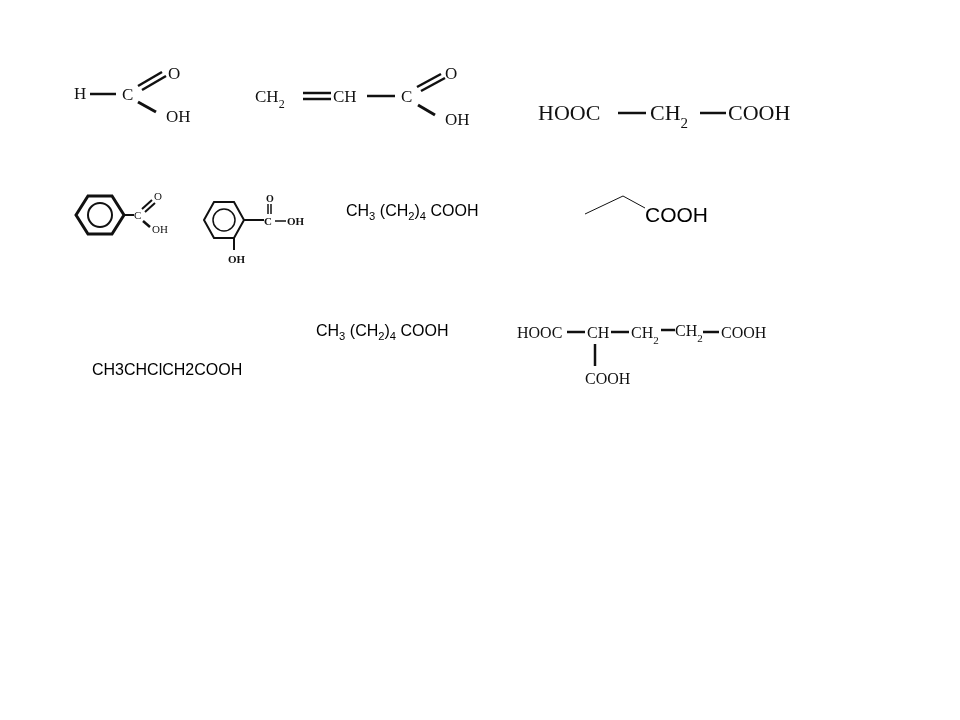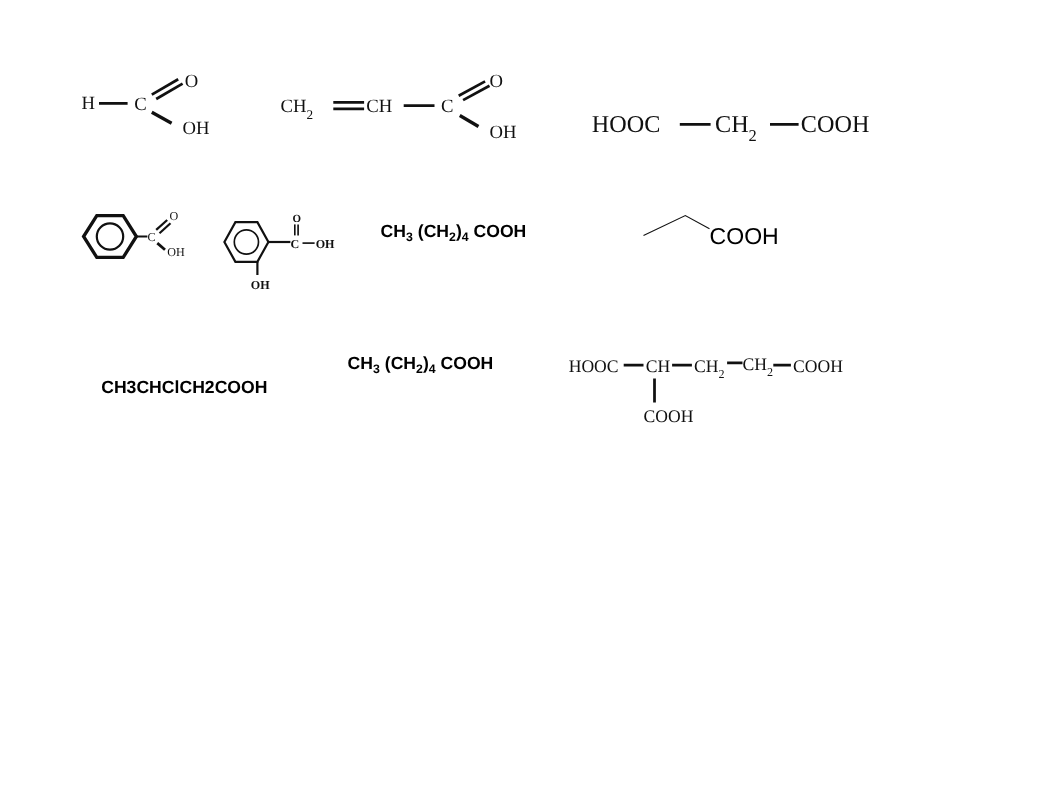--- a/index.html
+++ b/index.html
@@ -1,21 +1,21 @@
 <!DOCTYPE html>
 <html><head>
   <meta charset="utf-8">
   <style>
     html, body { margin: 0; padding: 0; background: #ffffff; }
     body { width: 960px; height: 720px; position: relative; overflow: hidden; }
     .page { position: absolute; left: 0; top: 0; width: 960px; height: 720px; background: #fff; }
     .sans { font-family: "Liberation Sans", "DejaVu Sans", sans-serif; color: #000; }
     .abs { position: absolute; white-space: nowrap; }
     sub { font-size: 70%; vertical-align: -0.35em; line-height: 0; }
-    .bold { font-weight: bold; }
+    .bold { font-weight: normal; }
     svg text { font-family: "Liberation Serif", "DejaVu Serif", serif; fill: #111; }
     svg text.sans { font-family: "Liberation Sans", "DejaVu Sans", sans-serif; fill: #000; }
   </style>
 </head>
 <body>
 
 <div class="page">
 
   <svg class="abs" style="left:70px;top:60px;" width="140" height="70">
     <text x="4" y="39" font-size="17">H</text>
@@ -81,21 +81,21 @@
     <span>CH</span><sub>3</sub>
     <span>(CH</span><sub>2</sub><span>)</span><sub>4</sub>
     <span>COOH</span>
   </div>
 
   <svg class="abs" style="left:583px;top:190px;" width="140" height="40">
     <polyline points="2,24 40,6 62,18" fill="none" stroke="#111" stroke-width="1"></polyline>
     <text class="sans" x="62" y="32" font-size="21">COOH</text>
   </svg>
 
-  <div class="abs sans bold" style="left:92px;top:344px;font-size:16px;">CH3CHClCH2COOH</div>
+  <div class="abs sans bold" style="left:92px;top:361px;font-size:16px;">CH3CHClCH2COOH</div>
 
   <div class="abs sans bold" style="left:316px;top:322px;font-size:16px;">
     <span>CH</span><sub>3</sub>
     <span>(CH</span><sub>2</sub><span>)</span><sub>4</sub>
     <span>COOH</span>
   </div>
 
   <svg class="abs" style="left:515px;top:314px;" width="255" height="80">
     <text x="2" y="24" font-size="16">HOOC</text>
     <line x1="52" y1="18" x2="70" y2="18" stroke="#111" stroke-width="2.5"></line>

